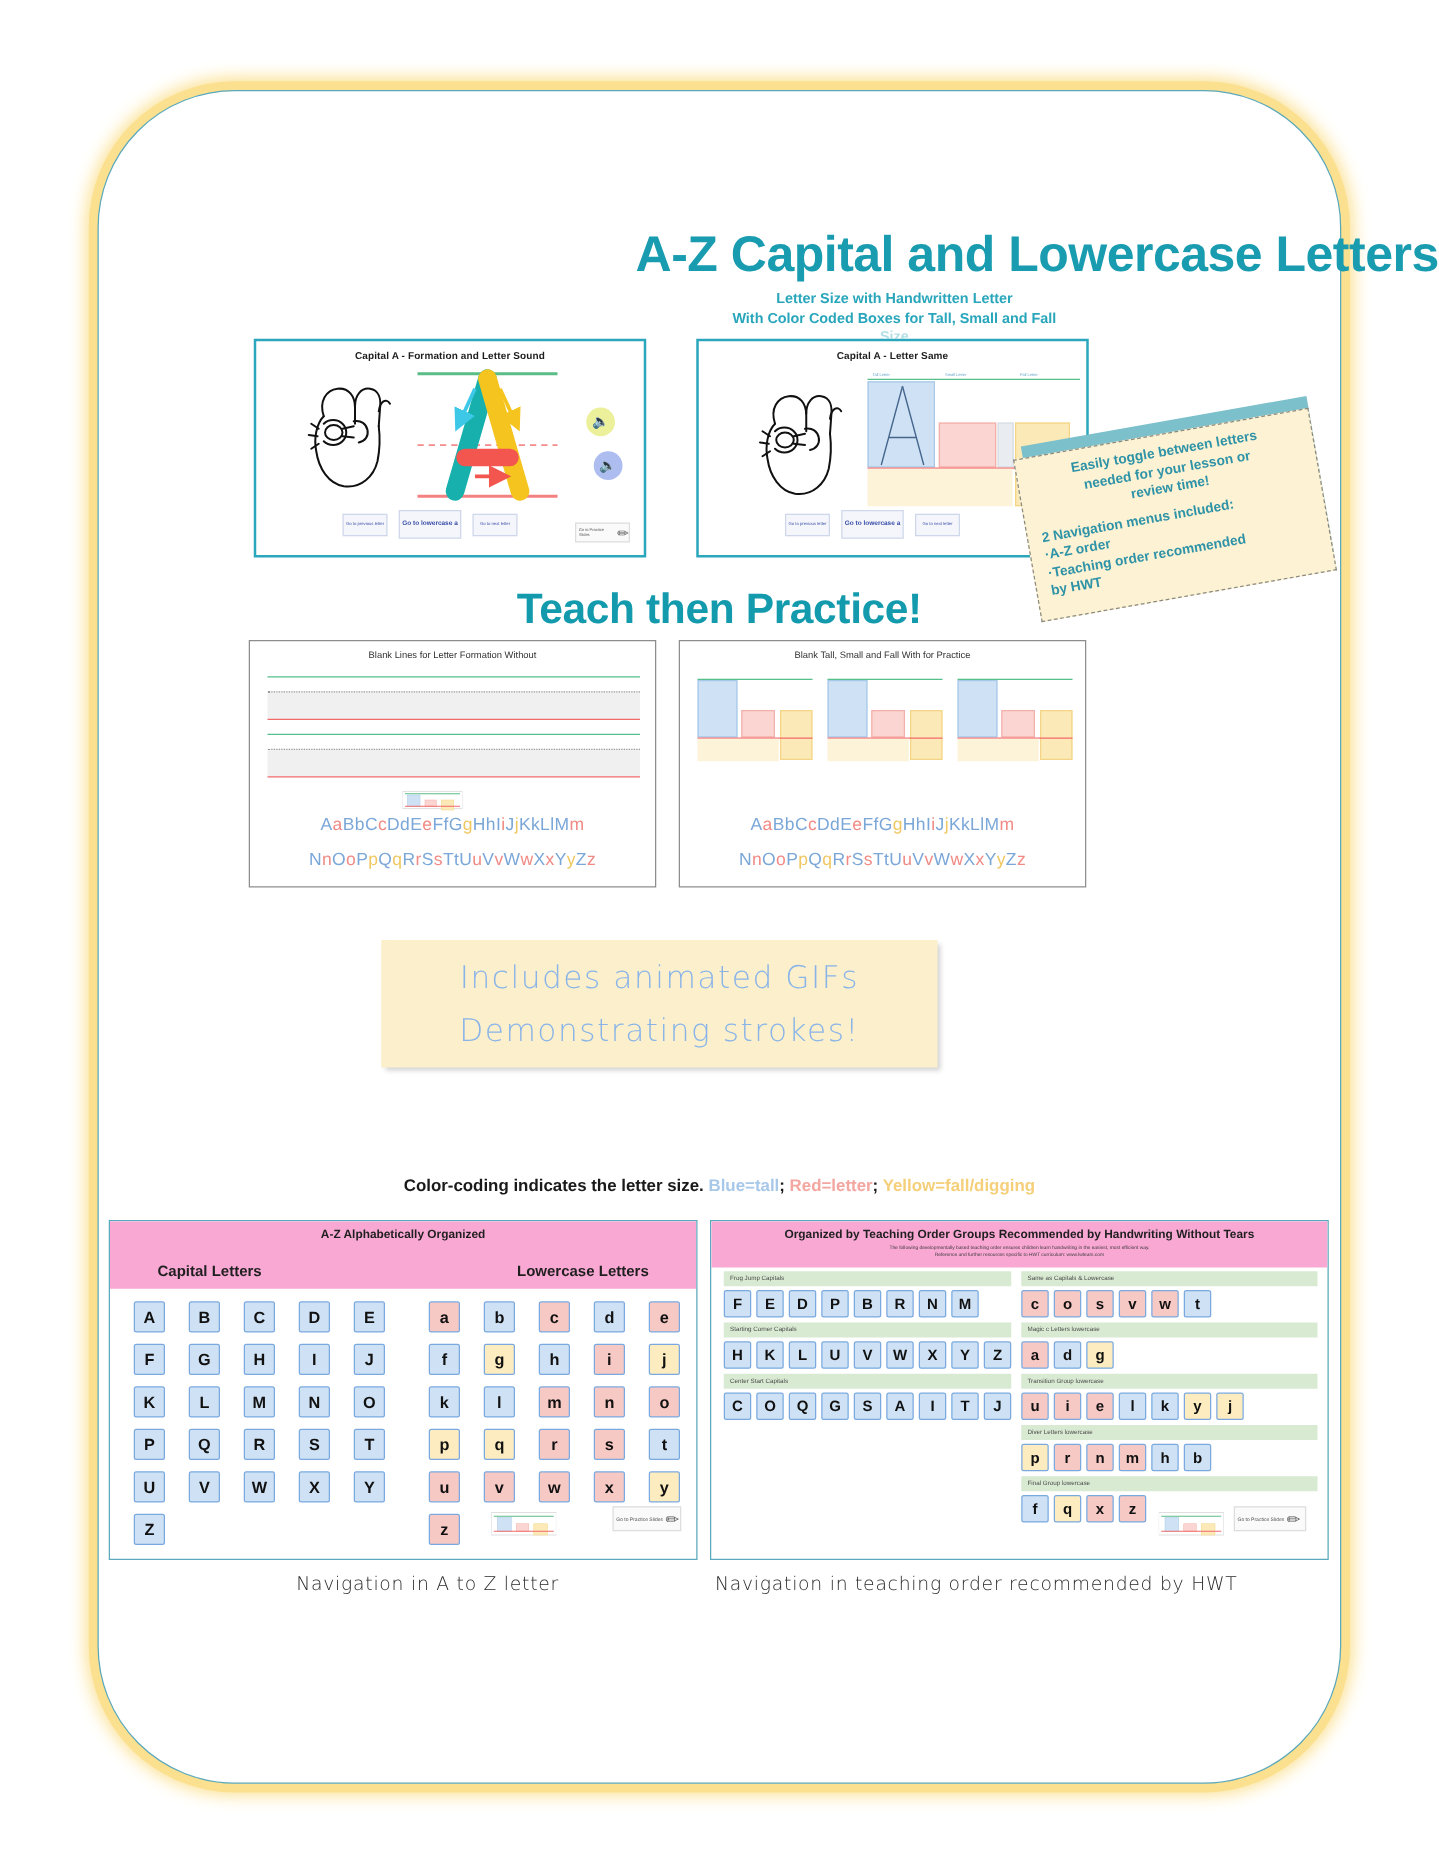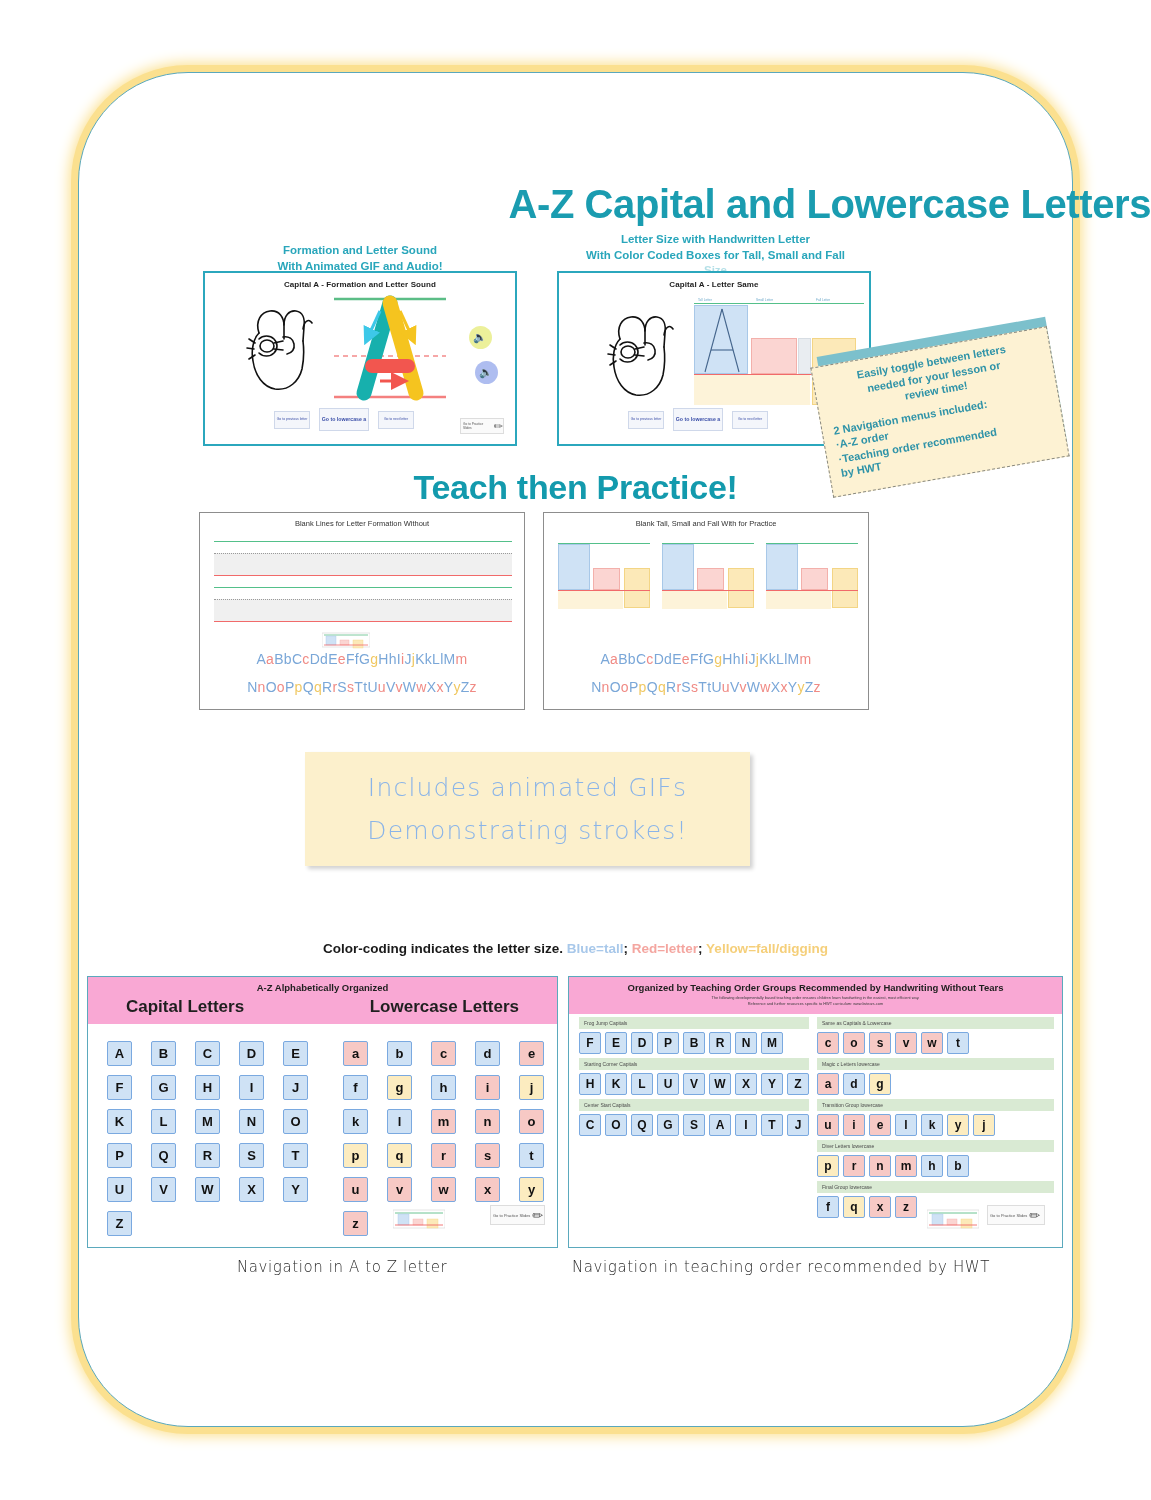--- a/index.html
+++ b/index.html
@@ -123,21 +123,21 @@
   .alpha-row span { font-weight: 500; }
 
   .tallbox { position: absolute; background: #cfe2f5; border: 1px solid #a8c8e8; }
   .smallbox { position: absolute; background: #fbd5d2; border: 1px solid #f3b0ab; }
   .fallbox { position: absolute; background: #fce9b8; border: 1px solid #f3d585; }
   .greybox { position: absolute; background: #e9edf1; border: 1px solid #d7dde3; }
 
   
   .gif-callout {
     position: absolute; left: 305px; top: 752px;
-    width: 445px; height: 114px;
+    width: 445px; height: 102px;
     background: #fcf0cc;
     box-shadow: 3px 3px 4px rgba(0,0,0,.18);
     display: flex; flex-direction: column;
     align-items: center; justify-content: center;
     color: #8ab4e8; font-size: 25px; letter-spacing: 1.2px;
     font-family: "DejaVu Sans", sans-serif; font-weight: 300;
   }
   .gif-callout div { margin: 7px 0; }
 
   
@@ -157,21 +157,21 @@
   }
   .nav-head {
     background: #f9a8d4; text-align: center; padding: 5px 4px 7px;
   }
   .nav-head .t1 { font-size: 9.5px; font-weight: bold; color: #1f1f1f; }
   .nav-head .t2 {
     font-size: 3.9px; color: #3a3a3a; line-height: 1.5; margin-top: 2px;
   }
   .nav-head .sub-row {
     display: flex; justify-content: space-between;
-    padding: 4px 34px 0; font-size: 17px; font-weight: bold; color: #1f1f1f;
+    padding: 4px 34px 0; font-size: 12px; font-weight: bold; color: #1f1f1f; margin-top: 13px;
   }
 
   .tile {
     width: 25px; height: 25px;
     display: inline-flex; align-items: center; justify-content: center;
     font-size: 13px; font-weight: bold; color: #111;
     border: 1.4px solid #7aa9e0;
     border-radius: 2px;
     margin: 0;
   }
@@ -204,24 +204,20 @@
 </style>
 </head>
 <body>
 
 <div class="page-frame"></div>
 
 <div class="content">
 
   <div class="main-title">A-Z Capital and Lowercase Letters</div>
 
-  <div class="slide-caption" style="left:200px; top:243px; width:320px;">
-    <div>Formation and Letter Sound</div>
-    <div>With Animated GIF and Audio!</div>
-  </div>
 
   <div class="slide-box" style="left:203px; top:271px; width:314px; height:175px;">
     <div class="slide-head">Capital A - Formation and Letter Sound</div>
 
     <div class="hand" style="left:38px; top:26px;">
       <svg width="70" height="95" viewBox="0 0 70 95">
         <g fill="none" stroke="#111" stroke-width="1.6" stroke-linecap="round">
           <path d="M16 34 C12 22 18 13 27 12 C36 11 41 18 41 27 L41 40"></path>
           <path d="M41 26 C41 17 46 11 53 12 C60 13 62 20 61 28 L60 42"></path>
           <path d="M60 30 C61 22 66 19 69 24"></path>

